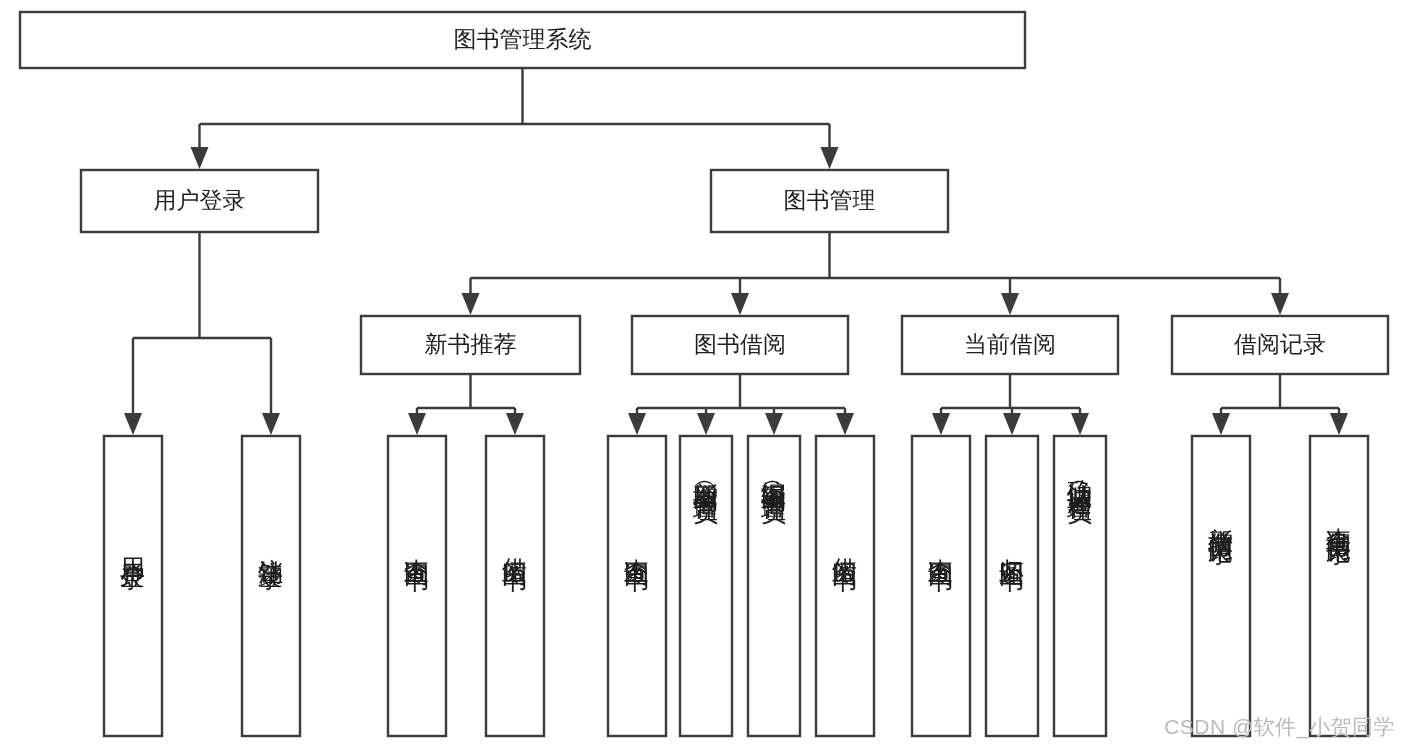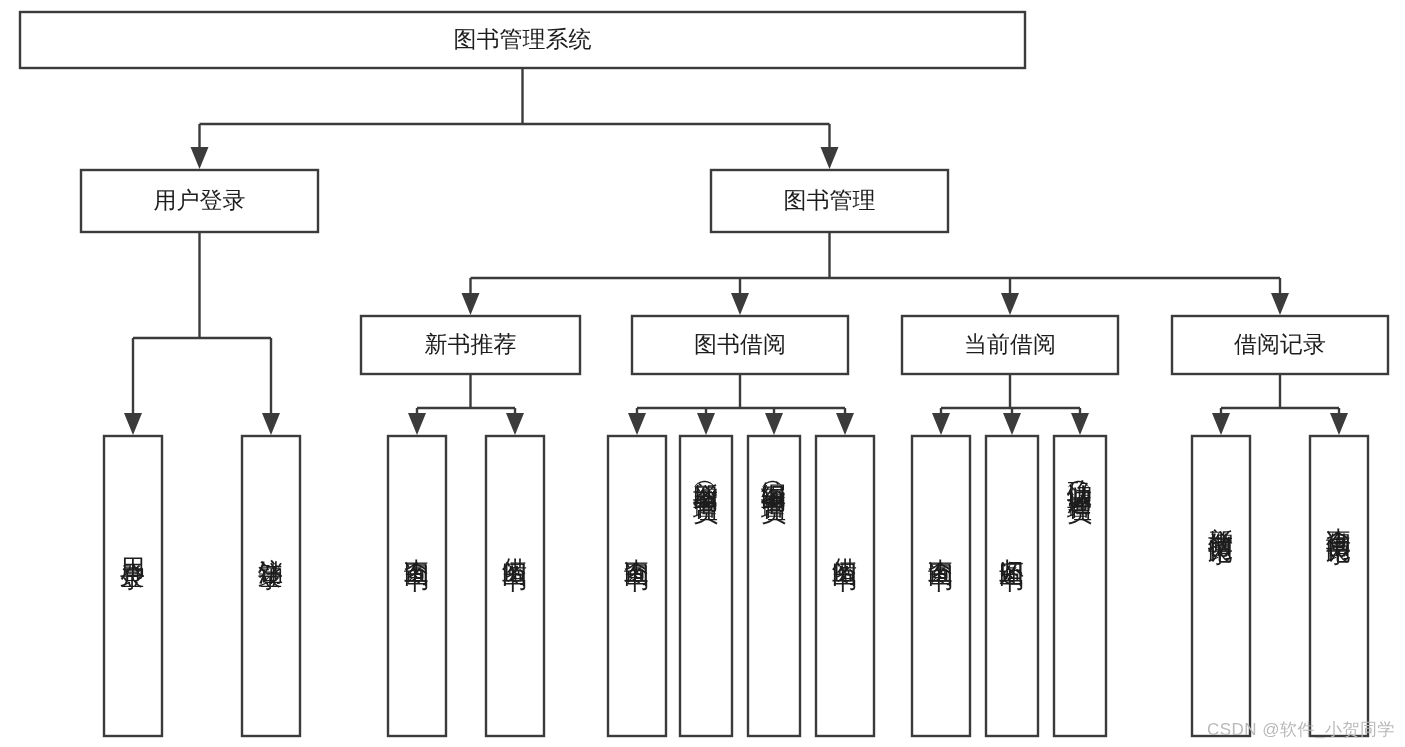--- a/index.html
+++ b/index.html
@@ -55,21 +55,21 @@
   }
   .edge-arrow {
     fill: #3b3b3b;
     stroke: none;
   }
   .watermark-text {
     position: absolute;
     right: 10px;
     bottom: 6px;
     font-family: "Liberation Sans", "DejaVu Sans", sans-serif;
-    font-size: 17px;
+    font-size: 21px;
     color: #b9b9b9;
     white-space: nowrap;
     letter-spacing: 0.5px;
   }
 </style>
 </head>
 <body>
 
 <div id="diagram-root">
   <svg id="chart-svg" viewBox="0 0 1405 747">

